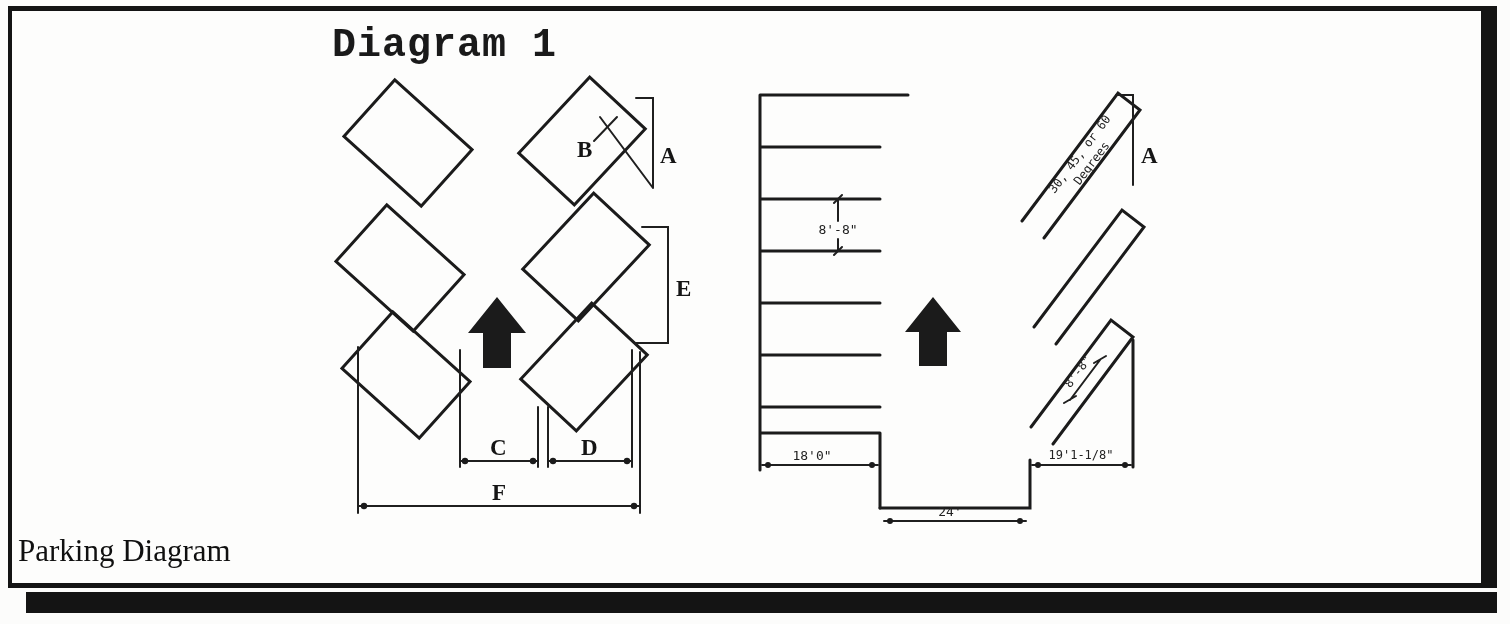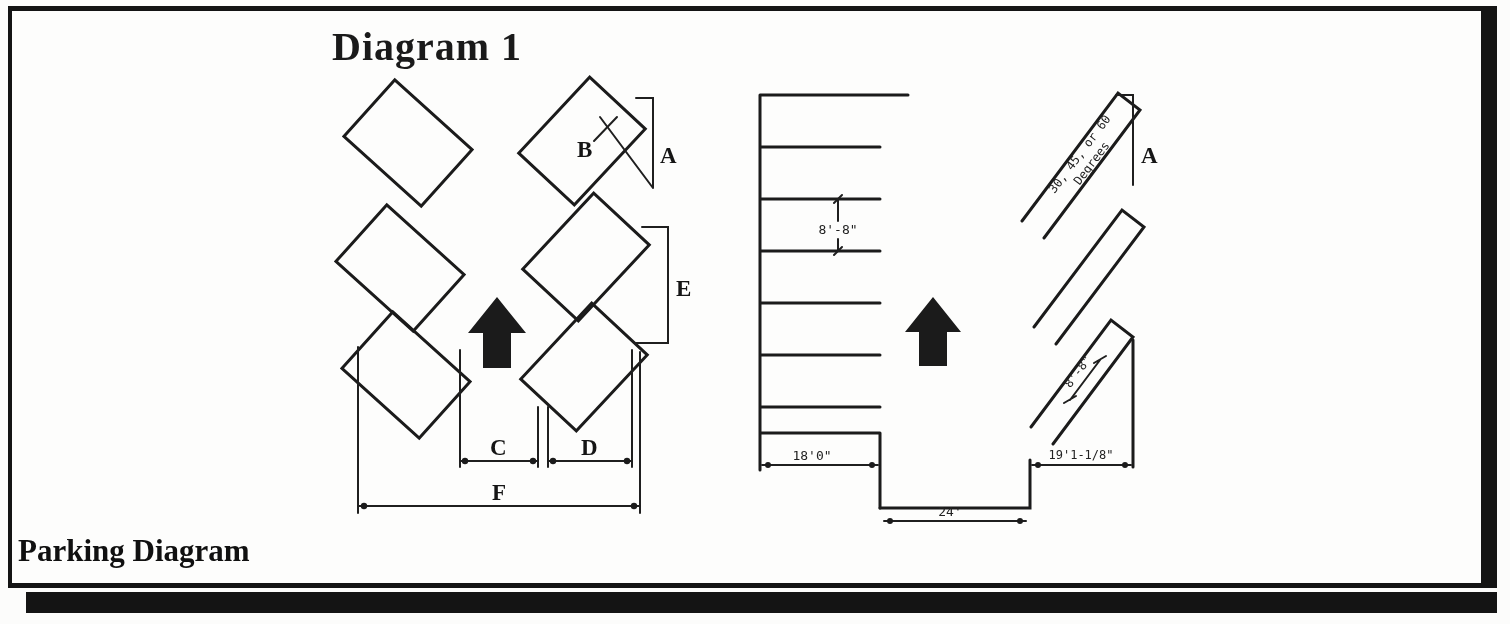--- a/index.html
+++ b/index.html
@@ -4,23 +4,23 @@
 <style>
   * { margin:0; padding:0; box-sizing:border-box; }
   html,body { width:1510px; height:624px; }
   body { background:#fbfbfa; font-family:"Liberation Serif", serif; position:relative; overflow:hidden; }
   .page { position:absolute; inset:0; background:#fcfcfb; }
   .frame { position:absolute; left:8px; top:6px; width:1489px; height:582px; background:#fdfdfc;
            border:5px solid #141414; border-left-width:4px; border-right-width:16px; }
   .shadow-bottom { position:absolute; left:26px; top:592px; width:1471px; height:21px; background:#141414; }
   .title { position:absolute; font-size:40px; font-weight:700; color:#1a1a1a; letter-spacing:1px;
            font-family:"Liberation Serif", serif; }
-  .title-1 { left:320px; top:12px; }
+  .title-1 { left:320px; top:12px;font-family:Liberation Mono, monospace; }
   .title-2 { left:804px; top:12px; }
-  .caption { position:absolute; left:6px; top:522px; font-size:31px; font-weight:700; color:#101010;text-align:center; }
+  .caption { position:absolute; left:6px; top:522px; font-size:31px; font-weight:400; color:#101010;text-align:center; }
   svg { position:absolute; overflow:visible; }
   .svg-d1 { left:268px; top:64px; }
   .svg-d2 { left:738px; top:64px; }
   .stroke3 { stroke:#1b1b1b; stroke-width:3; fill:none; stroke-linecap:round; }
   .stroke2 { stroke:#1f1f1f; stroke-width:2; fill:none; stroke-linecap:round; }
   .fillblk { fill:#1b1b1b; stroke:none; }
   text.letter { font-family:"Liberation Serif", serif; font-weight:700; font-size:23px; fill:#151515; }
   text.dim { font-family:"DejaVu Sans Mono", monospace; font-size:13px; fill:#222; }
   text.dimsm { font-family:"DejaVu Sans Mono", monospace; font-size:12px; fill:#222; }
 </style>

